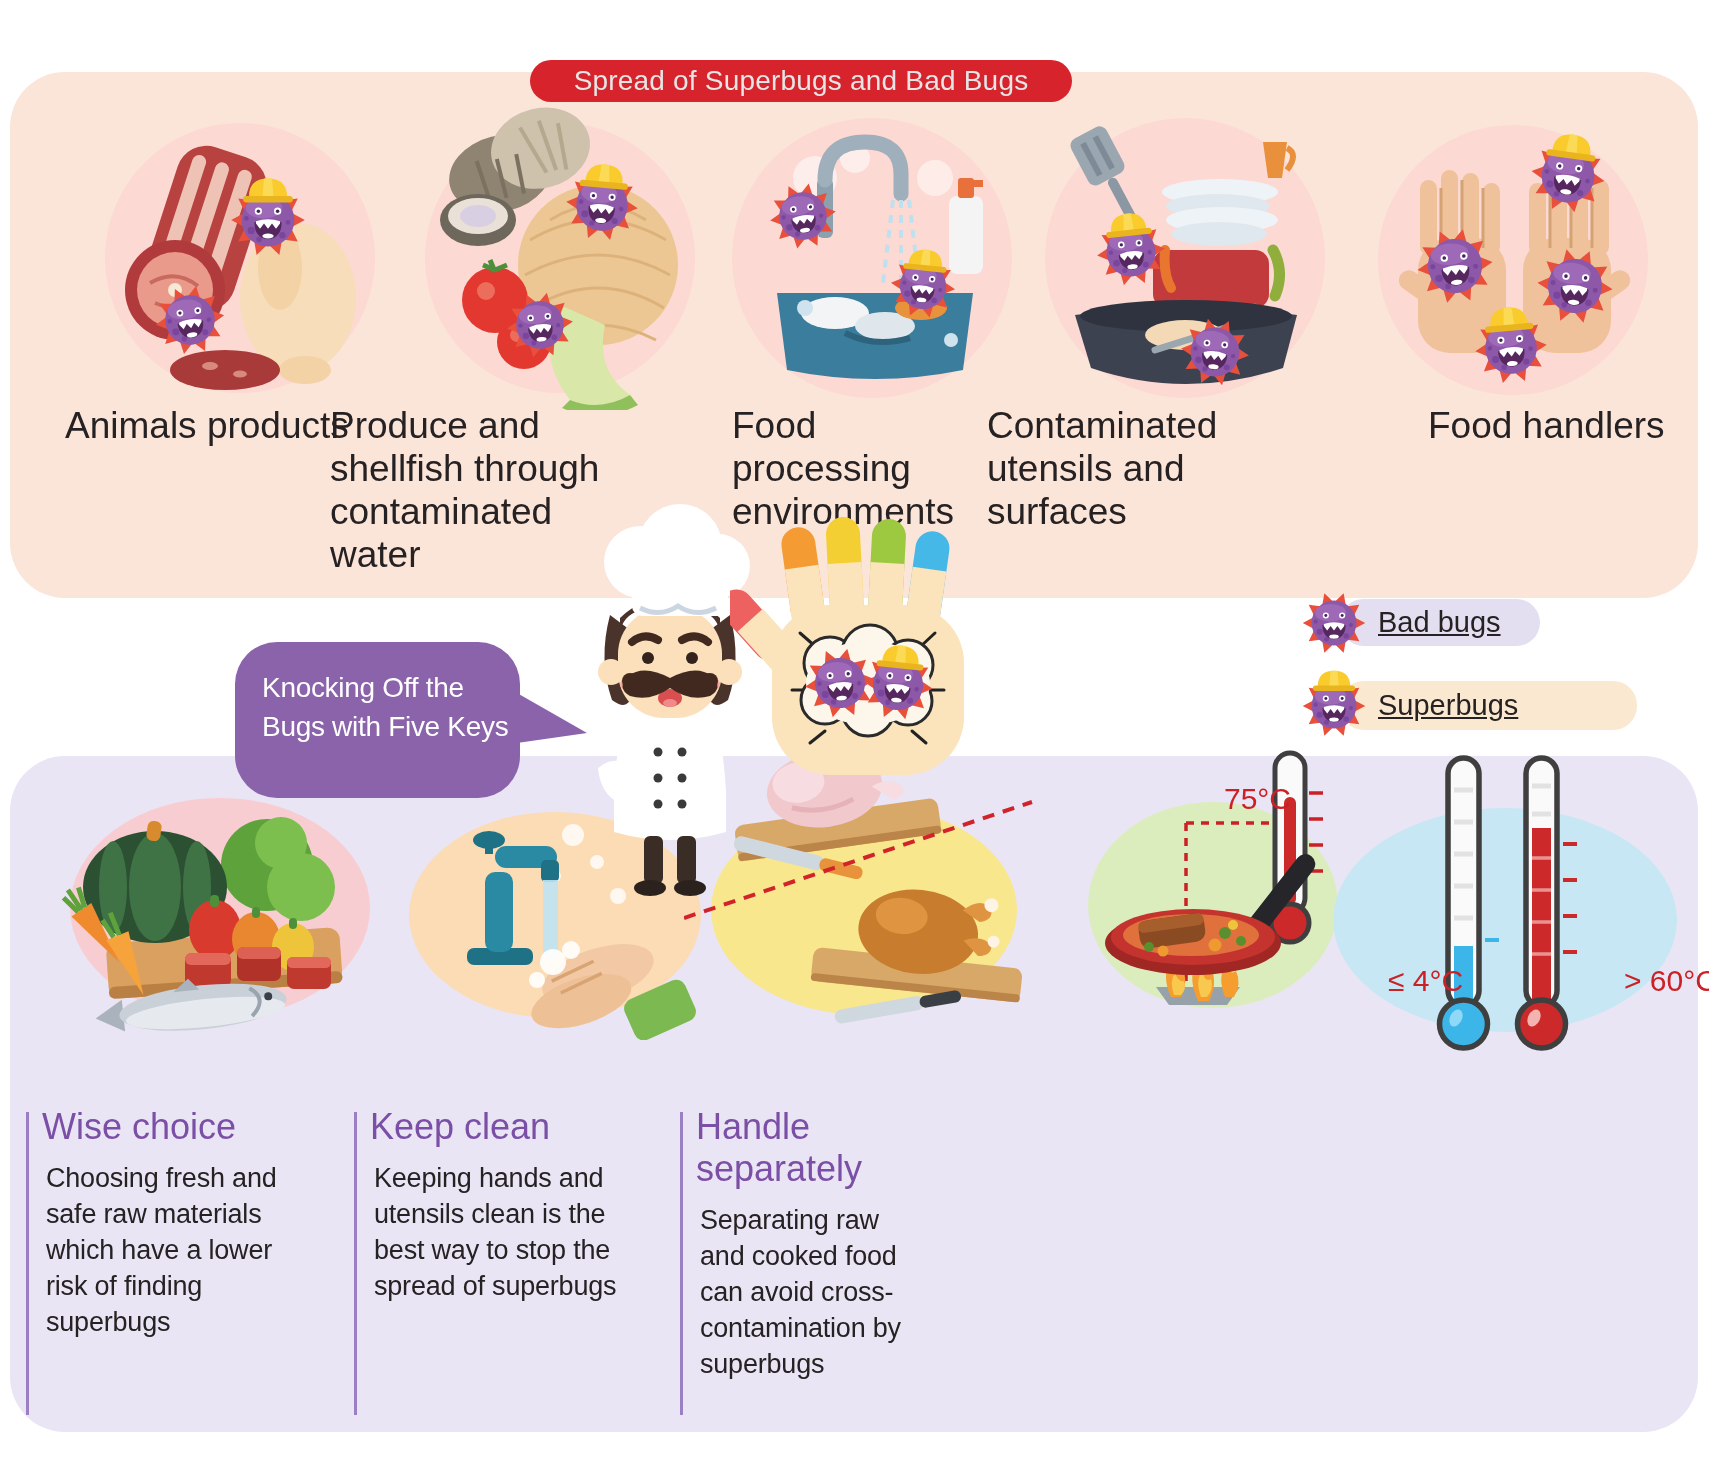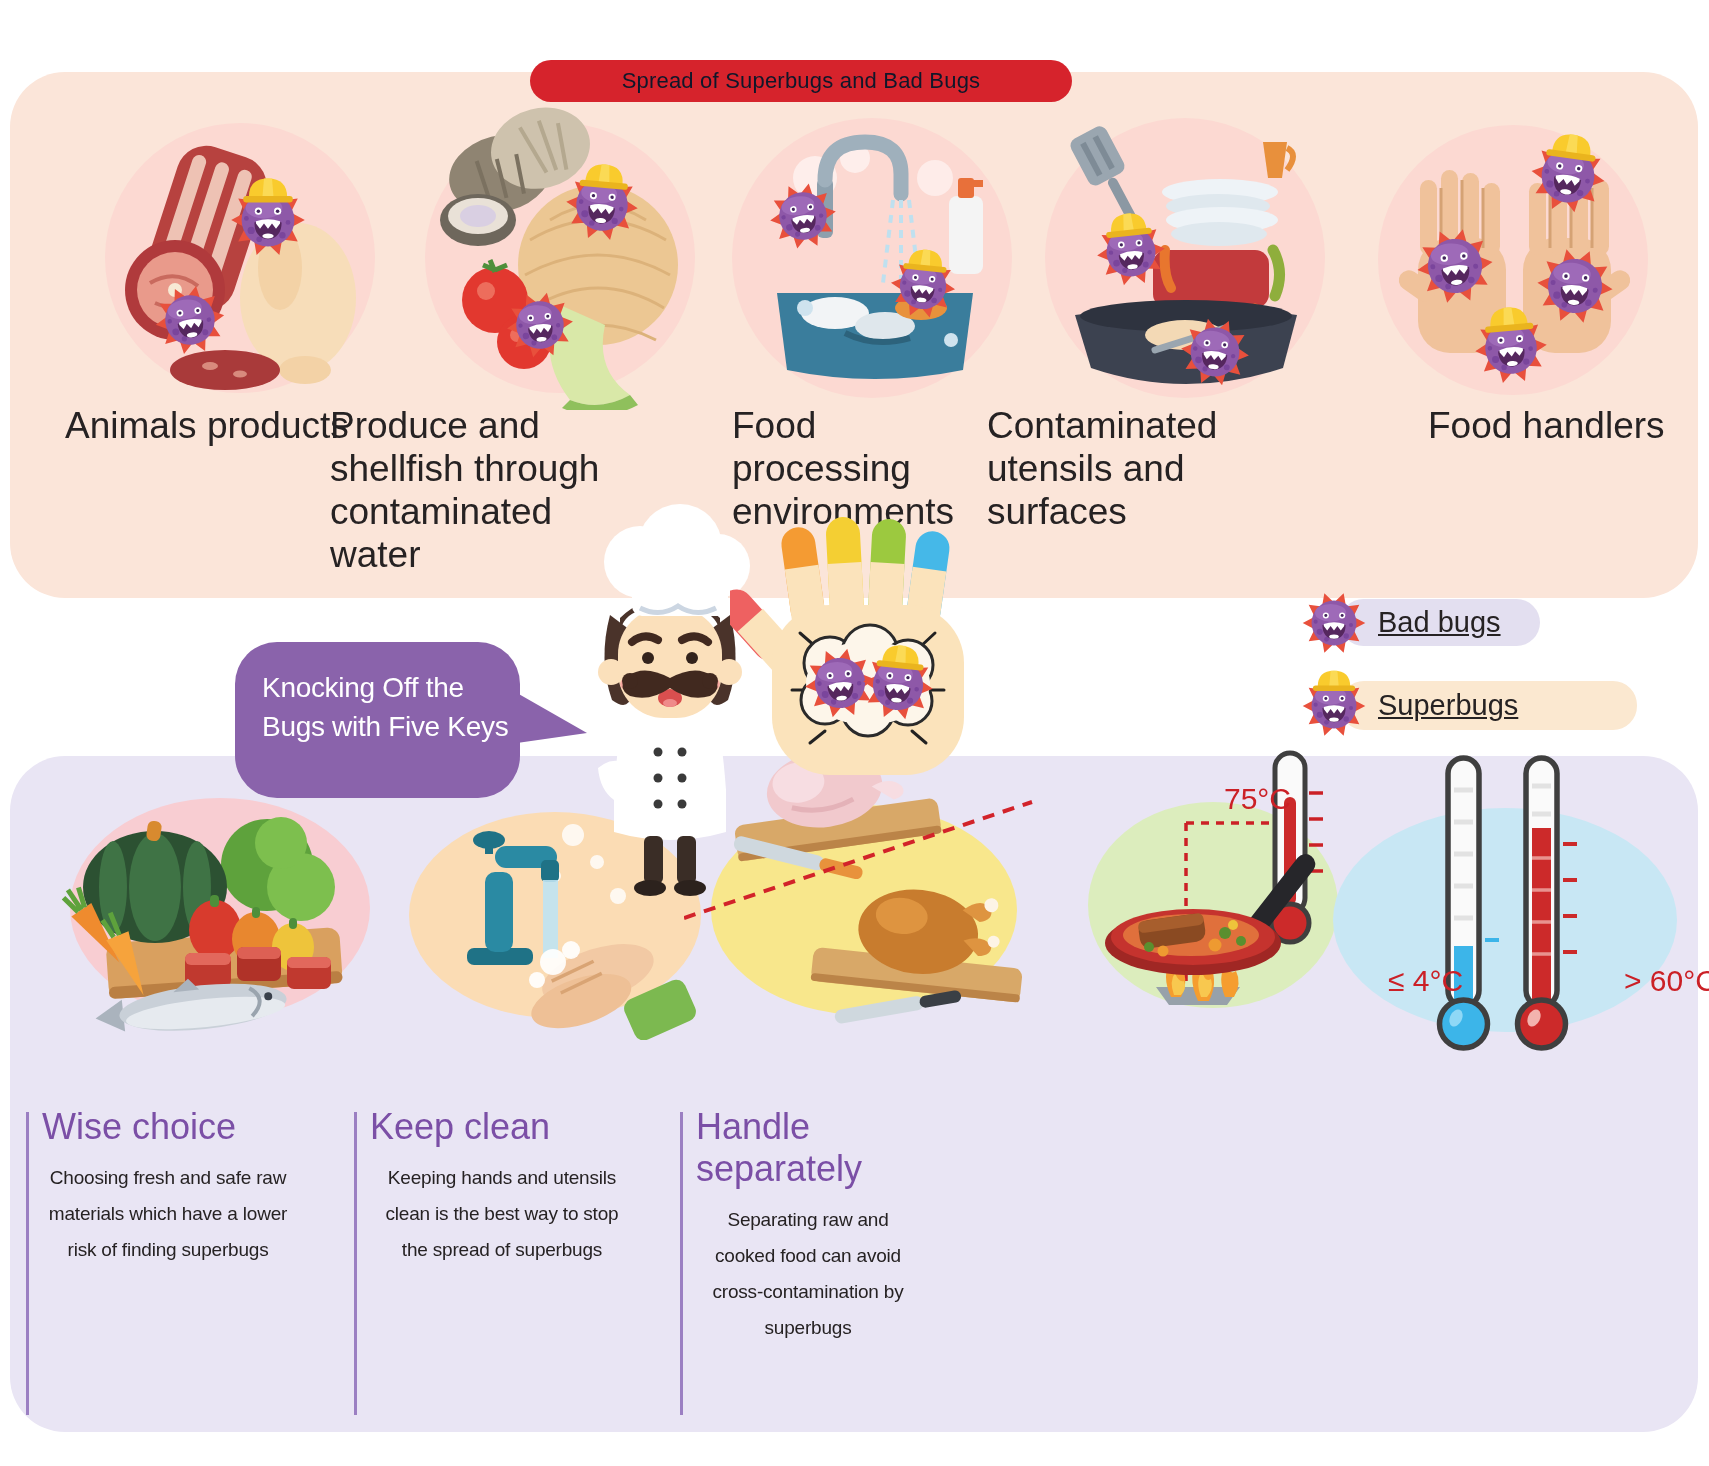--- a/index.html
+++ b/index.html
@@ -6,21 +6,21 @@
   #stage{position:relative;width:1709px;height:1466px;background:#ffffff;overflow:hidden;
          font-family:"Liberation Sans",sans-serif;color:var(--text_dark,#262223);}
   
   .panel-top{position:absolute;left:10px;top:72px;width:1688px;height:526px;
              background:var(--panel_top,#fbe5d9);border-radius:55px;}
   .panel-bottom{position:absolute;left:10px;top:756px;width:1688px;height:676px;
              background:var(--panel_bottom,#e9e5f4);border-radius:55px;}
   
   .badge{position:absolute;left:530px;top:60px;width:542px;height:42px;background:var(--accent_red,#d6232c);
          border-radius:22px;display:flex;align-items:center;justify-content:center;z-index:6;}
-  .badge span{color:#0f172a;font-size:22px;letter-spacing:.2px;}
+  .badge span{color:#e5e5e5;font-size:28px;letter-spacing:.2px;}
   
   .tcircle{position:absolute;border-radius:50%;background:var(--top_circle,#fcd9d2);z-index:1;}
   .illus{position:absolute;z-index:2;}
   .tcaption{position:absolute;top:404px;font-size:37px;line-height:43px;z-index:3;}
   
   .pill{position:absolute;border-radius:24px;display:flex;align-items:center;z-index:3;}
   .pill span{font-size:29px;padding-left:38px;text-decoration:underline;}
   .legend-icon{position:absolute;z-index:4;}
   
   .bubble{position:absolute;left:235px;top:642px;width:285px;height:156px;background:var(--bubble_purple,#8a63ab);
@@ -37,21 +37,21 @@
   .bc2{background:var(--circle_clean,#fbdcb4);}
   .bc3{background:var(--circle_separate,#f8e78c);}
   .bc4{background:var(--circle_cook,#dcedbd);}
   .bc5{background:var(--circle_temp,#c8e7f4);}
   
   .temp{position:absolute;color:var(--temp_red,#cb2026);font-size:30px;z-index:4;white-space:nowrap;margin-left:32px;}
   
   .key-col{position:absolute;top:1106px;z-index:3;}
   .key-rule{position:absolute;left:-16px;top:6px;width:3px;height:303px;background:var(--rule_purple,#9b7fc2);}
   .key-col h3{margin:0 0 12px 0;font-weight:normal;font-size:36px;color:var(--heading_purple,#7b4fa6);}
-  .key-col p{margin:4px;font-size:19px;line-height:36px;letter-spacing:-.2px;text-align:center;}
+  .key-col p{margin:4px;font-size:27px;line-height:36px;letter-spacing:-.2px;}
 </style>
 </head>
 <body>
 
 <svg width="0" height="0" style="position:absolute" aria-hidden="true">
   <defs>
     <g id="bug">
       <path d="M46,0 L28.5,9.3 L37.2,27 L17.6,24.3 L14.2,43.7 L0,30 L-14.2,43.7 L-17.6,24.3 L-37.2,27 L-28.5,9.3 L-46,0 L-28.5,-9.3 L-37.2,-27 L-17.6,-24.3 L-14.2,-43.7 L0,-30 L14.2,-43.7 L17.6,-24.3 L37.2,-27 L28.5,-9.3 Z" fill="#e8503c"></path>
       <circle r="33" fill="#8e58a8"></circle>
       <ellipse cx="-5" cy="-15" rx="23" ry="13" fill="#9e6ab8"></ellipse>

